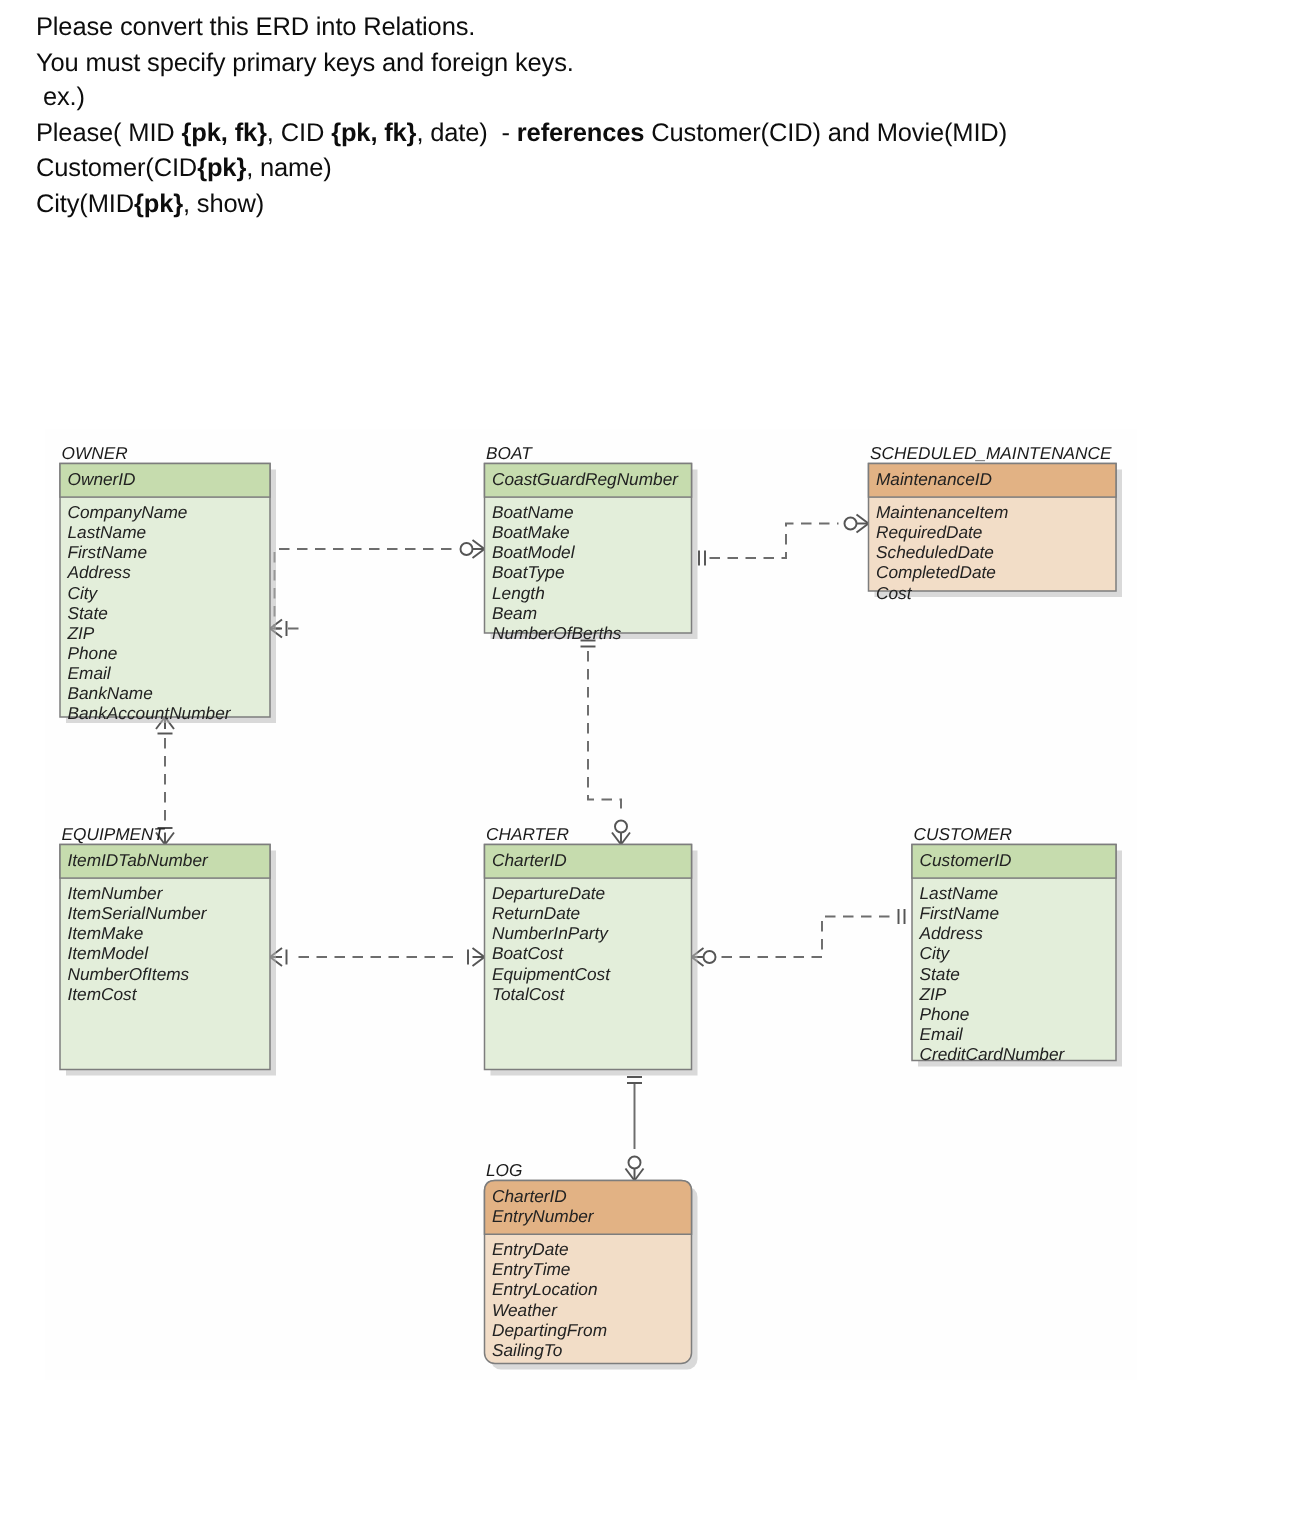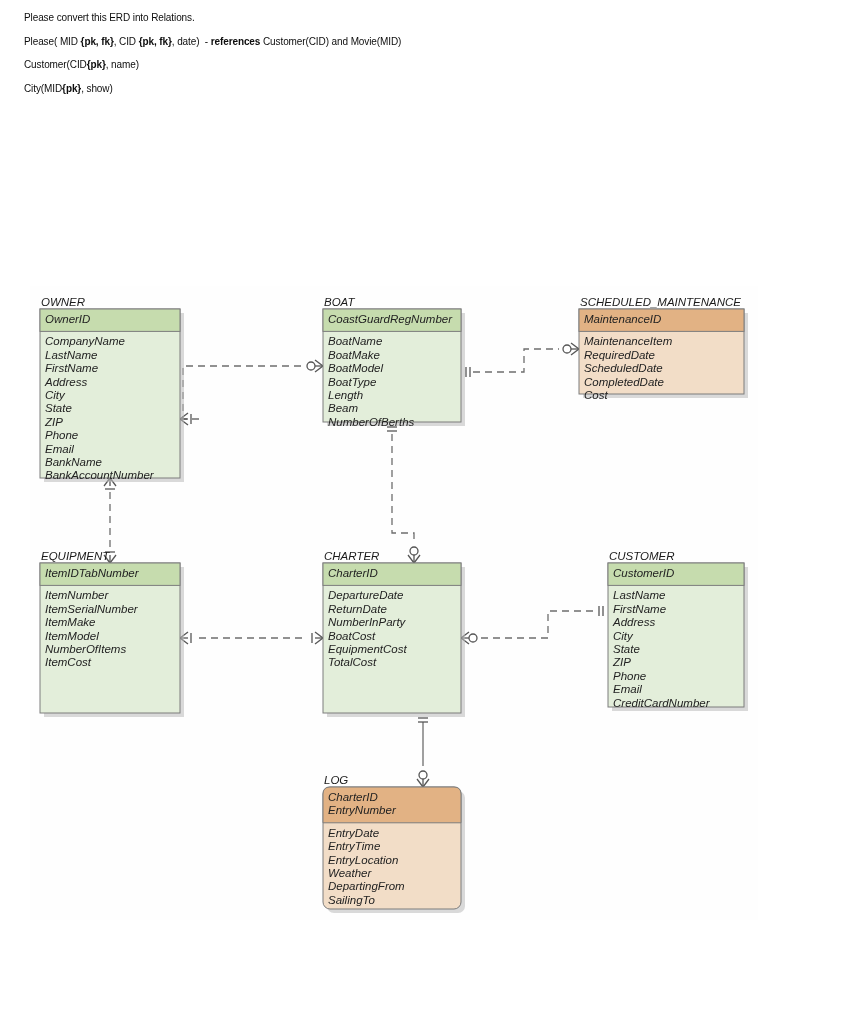--- a/index.html
+++ b/index.html
@@ -17,21 +17,21 @@
   }
 
   
   #prompt-block {
     position: absolute;
     left: 24px;
     top: 6px;
     width: 800px;
   }
   .prompt-line {
-    font-size: 10px;
+    font-size: 17px;
     line-height: 23.5px;
     color: #0d0d0d;
     white-space: pre;
     letter-spacing: -0.1px;
   }
   .prompt-line b { font-weight: bold; }
 
   
   #erd-canvas {
     position: absolute;
@@ -65,20 +65,22 @@
     fill: none;
   }
   .sym-fill-white { fill: #ffffff; }
   .box-shadow-rect { fill: #b9b9b9; opacity: .55; }
 </style>
 </head>
 <body>
 
 <div id="prompt-block">
   <div class="prompt-line">Please convert this ERD into Relations.</div>
+  <div class="prompt-line">You must specify primary keys and foreign keys.</div>
+  <div class="prompt-line"> ex.)</div>
   <div class="prompt-line"><span>Please( MID </span><b>{pk, fk}</b><span>, CID </span><b>{pk, fk}</b><span>, date)  - </span><b>references</b><span> Customer(CID) and Movie(MID)</span></div>
   <div class="prompt-line"><span>Customer(CID</span><b>{pk}</b><span>, name)</span></div>
   <div class="prompt-line"><span>City(MID</span><b>{pk}</b><span>, show)</span></div>
 </div>
 
 <div id="erd-canvas">
   <svg id="erd-svg" width="728" height="634" viewBox="0 0 728 634" xmlns="http://www.w3.org/2000/svg">
     <rect x="0" y="0" width="728" height="634" fill="#fefefe"></rect>
     <g id="connector-layer">
         <path d="M169 133 H153 V80 H273" class="conn conn-dash"></path>

